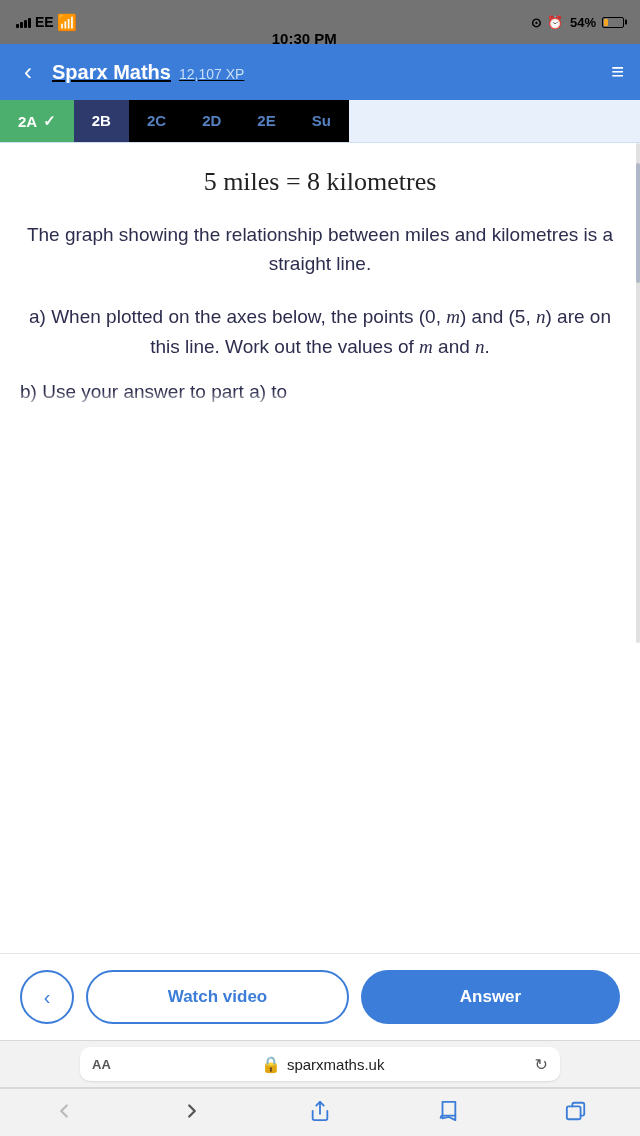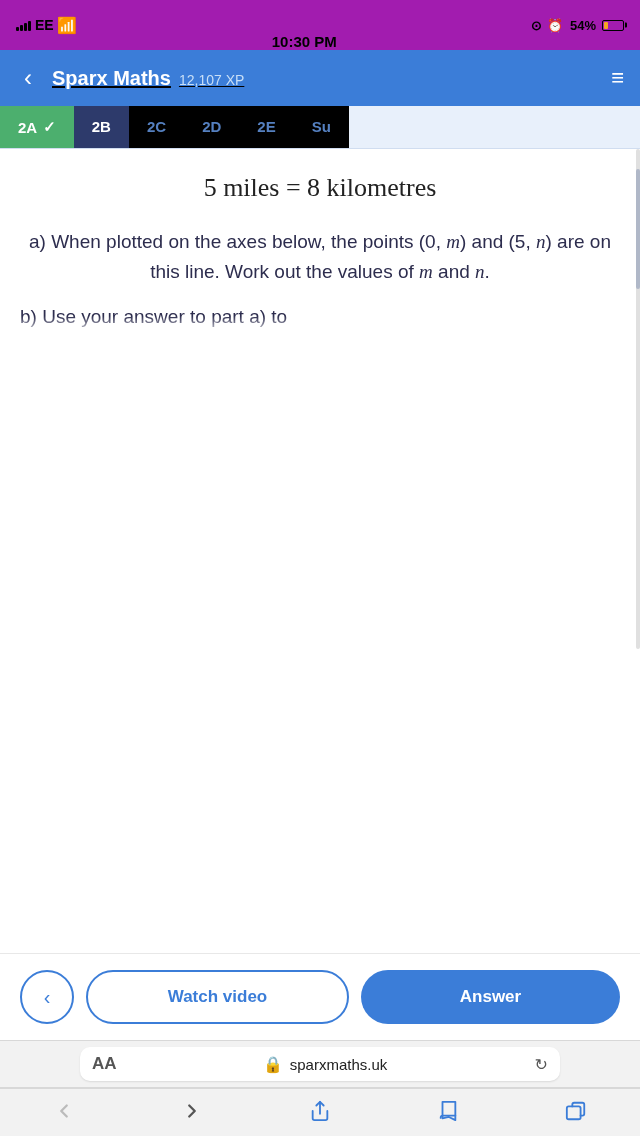--- a/index.html
+++ b/index.html
@@ -7,22 +7,22 @@
     body {
       width: 640px;
       min-height: 1136px;
       font-family: -apple-system, BlinkMacSystemFont, 'Helvetica Neue', Arial, sans-serif;
       background: #fff;
       overflow-x: hidden;
     }
 
     
     .status-bar {
-      background: #a21caf;
-      height: 50px;
+      background: #737373;
+      height: 44px;
       display: flex;
       align-items: center;
       justify-content: space-between;
       padding: 0 16px;
       font-size: 14px;
       font-weight: 600;
     }
     .status-left {
       display: flex;
       align-items: center;
@@ -296,21 +296,21 @@
       display: flex;
       align-items: center;
       justify-content: space-between;
       padding: 0 12px;
       box-shadow: 0 1px 2px rgba(0,0,0,0.1);
     }
     .url-left {
       display: flex;
       align-items: center;
       gap: 8px;
-      font-size: 17px;
+      font-size: 13px;
       color: #555;
       font-weight: 600;
     }
     .url-text {
       font-size: 15px;
       color: #222;
       font-weight: 400;
     }
     .reload-icon {
       color: #555;
@@ -405,20 +405,21 @@
     <span>2E</span>
   </div>
   <div class="tab tab-inactive">
     <span>Su</span>
   </div>
 </div>
 
 <div class="content-wrapper">
   <div class="main-content">
     <div class="equation">5 miles = 8 kilometres</div>
+    <div class="description">The graph showing the relationship between miles and kilometres is a straight line.</div>
     <div class="question">
       a) When plotted on the axes below, the points (0,&nbsp;<em>m</em>) and (5,&nbsp;<em>n</em>) are on this line. Work out the values of <em>m</em> and <em>n</em>.
     </div>
     <div class="partial-text">
       b) Use your answer to part a) to
     </div>
   </div>
 
   <div class="scroll-track" style="position:absolute;right:0;top:0;">
     <div class="scroll-thumb"></div>

